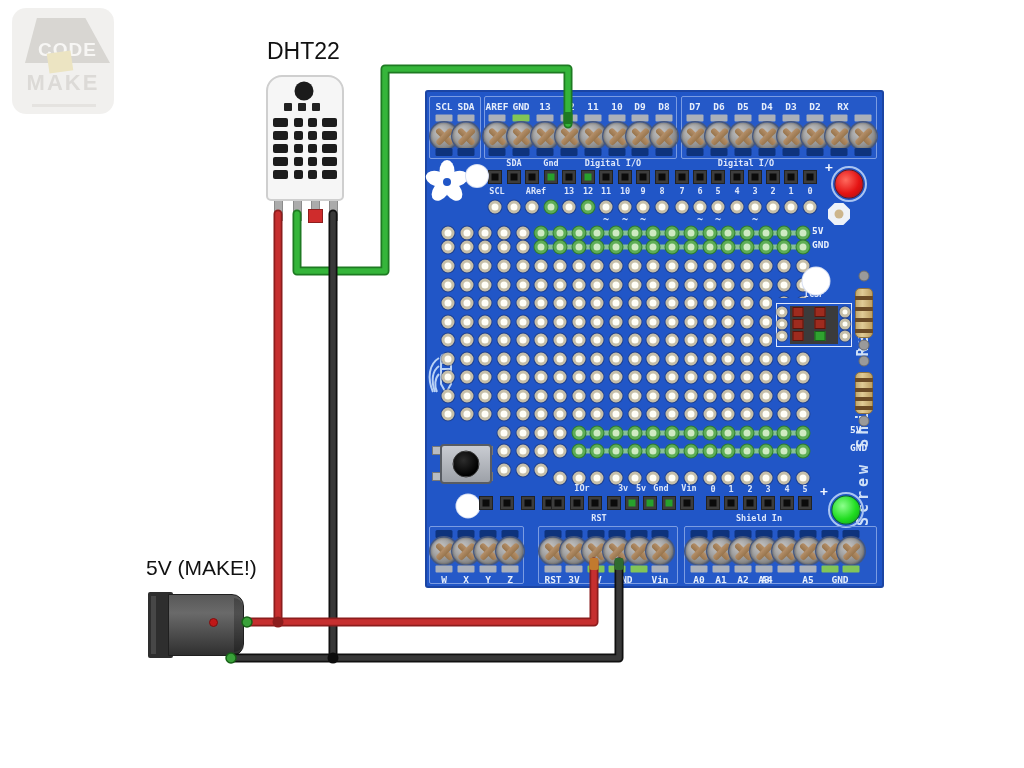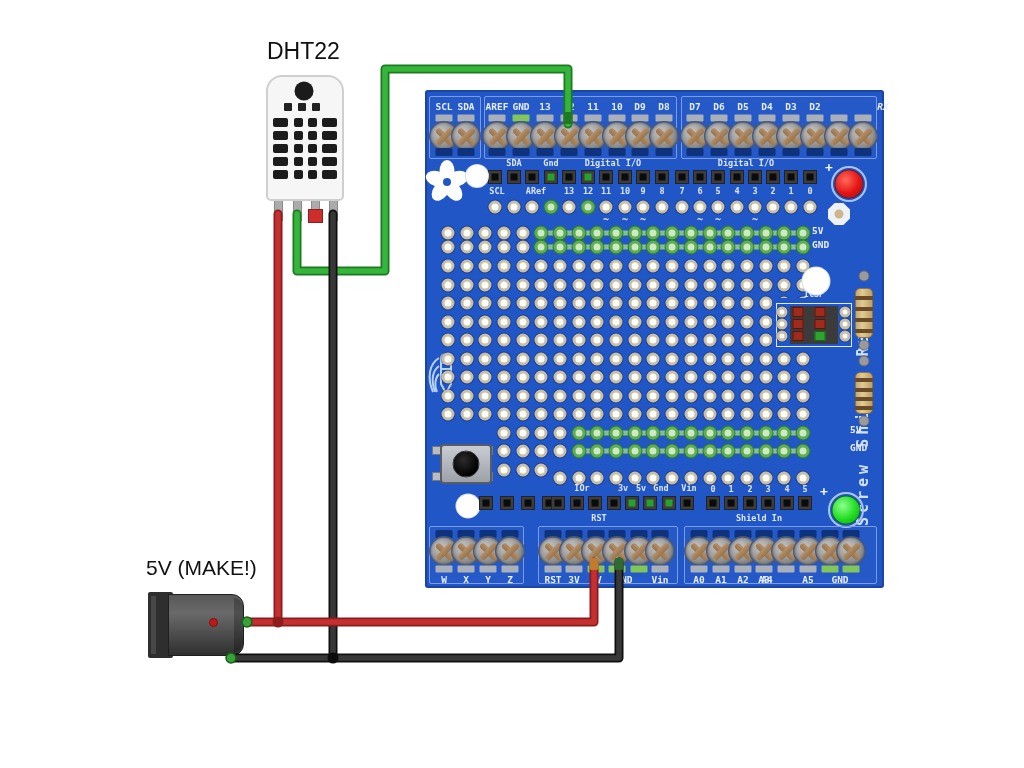--- a/index.html
+++ b/index.html
@@ -94,20 +94,28 @@
   .wcore{fill:none;stroke-linejoin:round;stroke-linecap:round;stroke-width:5.5px;}
   .w-red-o{stroke:var(--wred-d);} .w-red-c{stroke:var(--wred);}
   .w-grn-o{stroke:var(--wgreen-d);} .w-grn-c{stroke:var(--wgreen);}
   .w-blk-o{stroke:var(--wblack-d);} .w-blk-c{stroke:var(--wblack);}
 </style>
 </head>
 <body>
 
 <div id="canvas">
 
+  <div id="watermark">
+    <div class="wm-trap">
+      <span>CODE</span>
+    </div>
+    <div class="wm-sq"></div>
+    <div class="wm-make">MAKE</div>
+    <div class="wm-line"></div>
+  </div>
 
   <div id="dht-label">DHT22</div>
   <div id="dht-body"></div>
   <div class="dht-circle"></div>
   <div class="dht-red"></div>
   <div id="dht-extra">
       <div class="dht-slot" style="left: 284px; top: 103px; width: 8px; height: 8px;"></div>
       <div class="dht-slot" style="left: 298px; top: 103px; width: 8px; height: 8px;"></div>
       <div class="dht-slot" style="left: 312px; top: 103px; width: 8px; height: 8px;"></div>
       <div class="dht-vent" style="left: 273px; top: 118px; width: 15px; height: 9px;"></div>
@@ -281,21 +289,21 @@
         <i class="sb2"></i>
       </div>
       <div class="slot" style="left: 390px; top: 62px;"></div>
       <div class="tlabel" style="left: 414px; top: 16px; margin-top: 33px;">TX</div>
       <div class="pad" style="left: 414px; top: 28px;"></div>
       <div class="screw" style="left: 414px; top: 46px;">
         <i class="sb1"></i>
         <i class="sb2"></i>
       </div>
       <div class="slot" style="left: 414px; top: 62px;"></div>
-      <div class="tlabel" style="left: 458px; top: 16px; font-style: italic;">RX</div>
+      <div class="tlabel" style="left: 418px; top: 16px;">RX</div>
       <div class="pad" style="left: 438px; top: 28px;"></div>
       <div class="screw" style="left: 438px; top: 46px;">
         <i class="sb1"></i>
         <i class="sb2"></i>
       </div>
       <div class="slot" style="left: 438px; top: 62px;"></div>
       <div class="hlabel" style="left: 89px; top: 73px;">SDA</div>
       <div class="hlabel" style="left: 126px; top: 73px;">Gnd</div>
       <div class="hlabel" style="left: 188px; top: 73px;">Digital I/O</div>
       <div class="hlabel" style="left: 321px; top: 73px;">Digital I/O</div>

